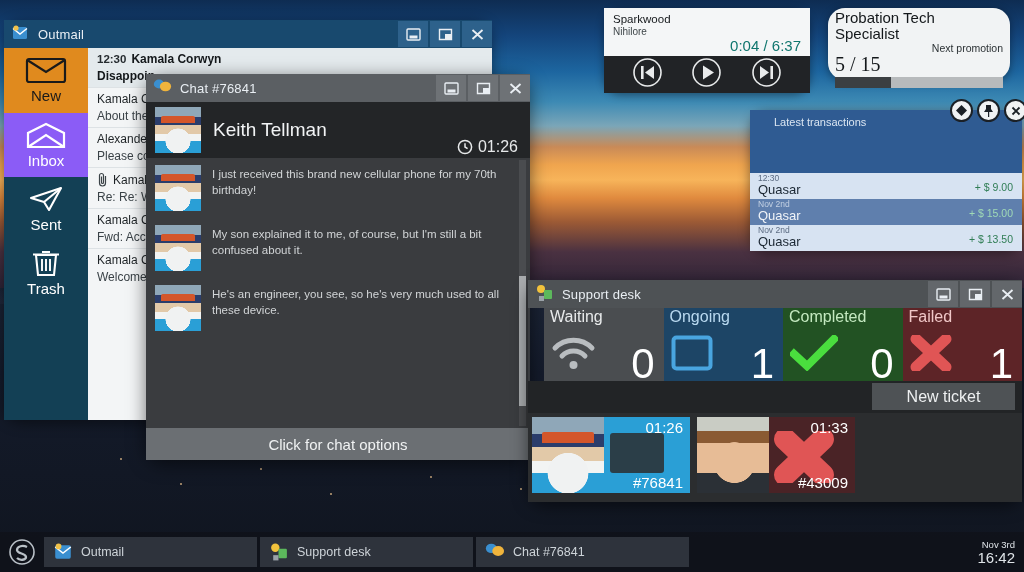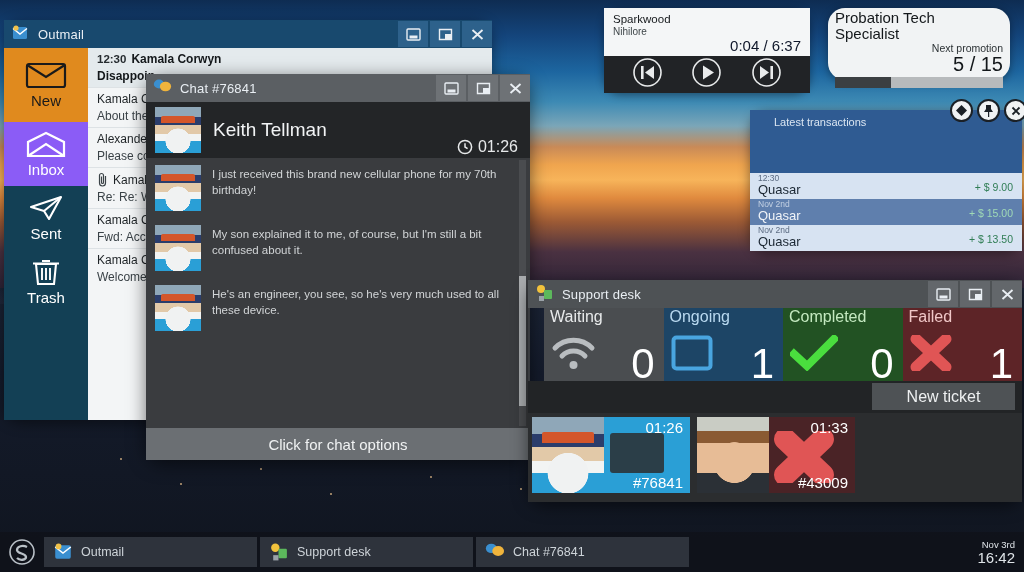--- a/index.html
+++ b/index.html
@@ -63,21 +63,21 @@
     box-shadow:0 3px 14px rgba(0,0,0,.45); }
   #outmail .titlebar { background:#18496e; }
   #outmail .tb-btn { background:#2d618b; }
   #outmail .tb-btn.close { background:#2d618b; }
   .om-body { display:flex; height:372px; background:#f1f3f4; }
   .om-side { width:84px; background:#134055; }
   .om-nav {
     height:64px; display:flex; flex-direction:column; align-items:center;
     justify-content:center; color:#fff; font-size:15px; gap:1px;
   }
-  .om-nav.new { background:#e08a1e; color:#1a1a1a; height:74px; }
+  .om-nav.new { background:#e08a1e; color:#1a1a1a; height:65px; }
   .om-nav.inbox { background:#8b5cf6; }
   .om-nav .lbl { margin-top:2px; }
   .om-list { flex:1; background:#f3f5f6; overflow:hidden; }
   .om-row { padding:4px 9px 4px 9px; }
   .om-row.sel { background:#e4eaed; }
   .om-from { font-size:12px; color:#1e2326; display:flex; align-items:center; gap:5px;}
   .om-sub  { font-size:12px; color:#3a4247; margin-top:3px; }
   .om-row.unread .om-from, .om-row.unread .om-sub { font-weight:bold; color:#14181b; }
   .om-time { float:right; font-size:11.5px; color:#262c30; font-weight:bold; }
   .om-divider { height:1px; background:#dde2e5; }
@@ -130,32 +130,32 @@
       radial-gradient(circle at 52% 60%, #e7bc96 0 34%, rgba(231,188,150,0) 35%),
       linear-gradient(to bottom, #c9ccc4 0 18%, #8a5a33 18% 34%, #e7bc96 34% 74%, #2b3036 74% 100%);
   }
 
   
   #player { left:604px; top:8px; width:206px; height:85px;
     box-shadow:0 2px 9px rgba(0,0,0,.4); }
   .pl-top { background:#f4f6f7; height:48px; padding:5px 9px 0 9px; position:relative; }
   .pl-track { font-size:11.5px; color:#14181b; }
   .pl-artist { font-size:10px; color:#3e4649; margin-top:1px; }
-  .pl-time { position:absolute; right:9px; bottom:2px; font-size:15px; color:#0f172a;margin-left:8px; }
+  .pl-time { position:absolute; right:9px; bottom:2px; font-size:15px; color:#0f766e;margin-left:8px; }
   .pl-ctrls {
     height:37px; background:#212326; display:flex; align-items:center;
     justify-content:space-around; padding:0 14px;
   }
 
   
   #promo { left:828px; top:8px; width:182px; height:72px;
     background:#f1f3f4; box-shadow:0 2px 9px rgba(0,0,0,.4); padding:2px 7px 6px 7px; }
   .pr-title { font-size:15px; color:#13171a; line-height:1.05; }
   .pr-sub { font-size:10.5px; color:#2b3134; text-align:right; }
-  .pr-count { font-size:20px; color:#13171a; text-align:right; line-height:1; }
+  .pr-count { font-size:20px; color:#13171a; line-height:1;font-family:Liberation Serif, serif; }
   .pr-bar { height:11px; background:#b7babc; margin-top:3px; }
   .pr-bar-fill { height:11px; background:#3b3f42; }
 
   
   #money { left:750px; top:110px; width:272px; height:140px;
     box-shadow:0 3px 12px rgba(0,0,0,.45); }
   .mn-head { background:#2f5b92; height:63px; padding:4px 10px 0 10px; position:relative; }
   .mn-amount { color:#fff; font-size:29px; letter-spacing:1px; }
   .mn-amount .cur { margin-right:11px; }
   .mn-sub { color:#dbe6f2; font-size:11px; margin-left:14px; margin-top:2px; }

